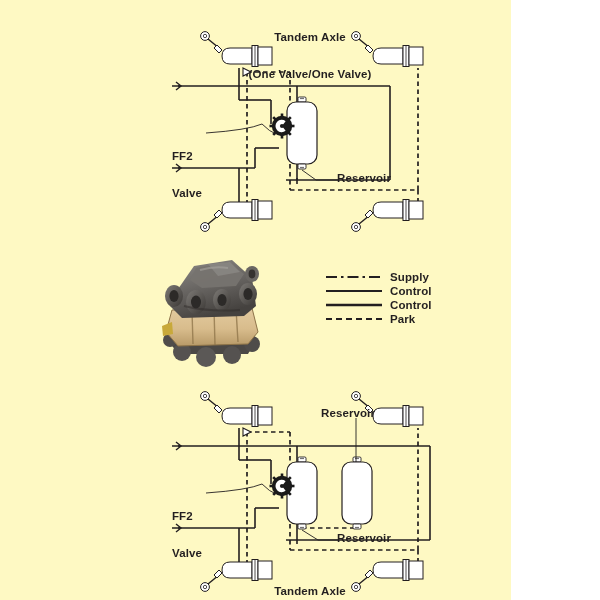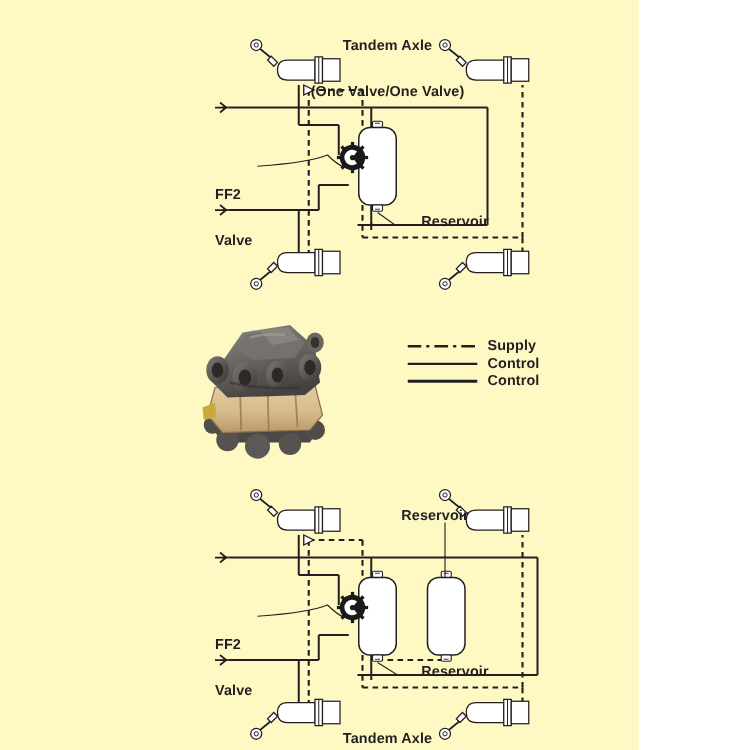--- a/index.html
+++ b/index.html
@@ -436,15 +436,23 @@
 
     <div class="legend-row">
       <span class="legend-sample">
         <svg width="56" height="12" viewBox="0 0 56 12">
           <line x1="0" y1="6" x2="56" y2="6" stroke="#231f20" stroke-width="2.4"></line>
         </svg>
       </span>
       <span class="legend-text">Control</span>
     </div>
 
+    <div class="legend-row">
+      <span class="legend-sample">
+        <svg width="56" height="12" viewBox="0 0 56 12">
+          <line x1="0" y1="6" x2="56" y2="6" stroke="#231f20" stroke-width="2.2" stroke-dasharray="6 4"></line>
+        </svg>
+      </span>
+      <span class="legend-text">Park</span>
+    </div>
   </div>
 
 </div>
 
 </body></html>

